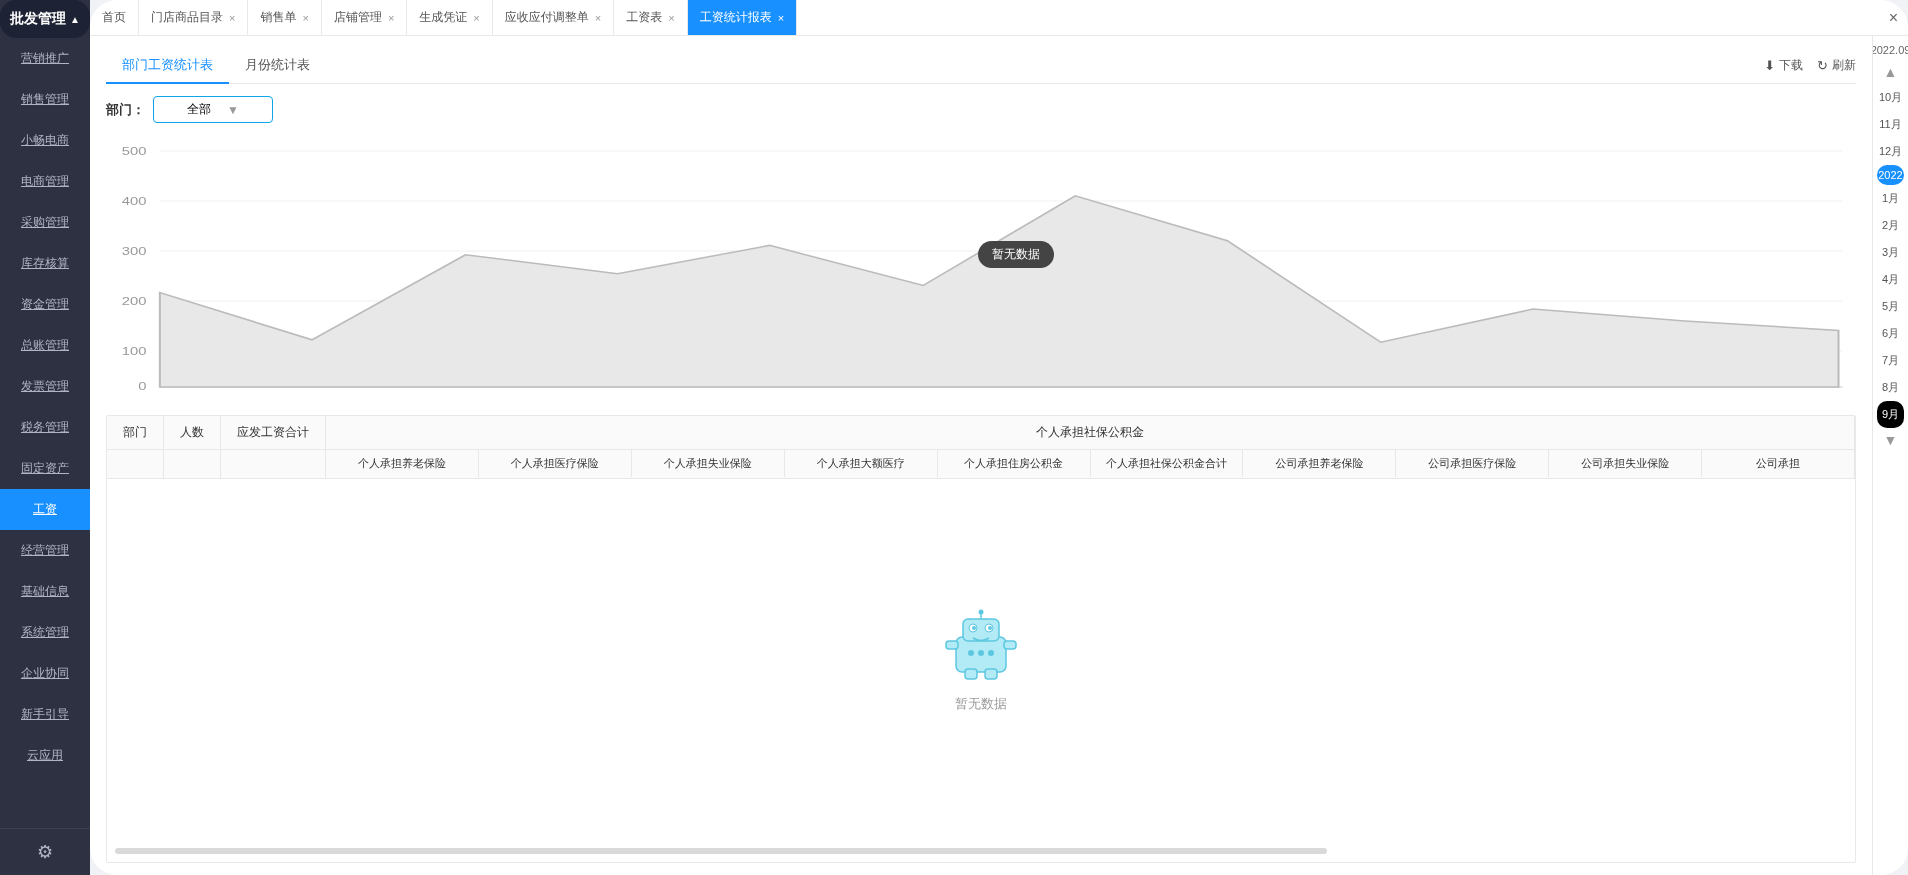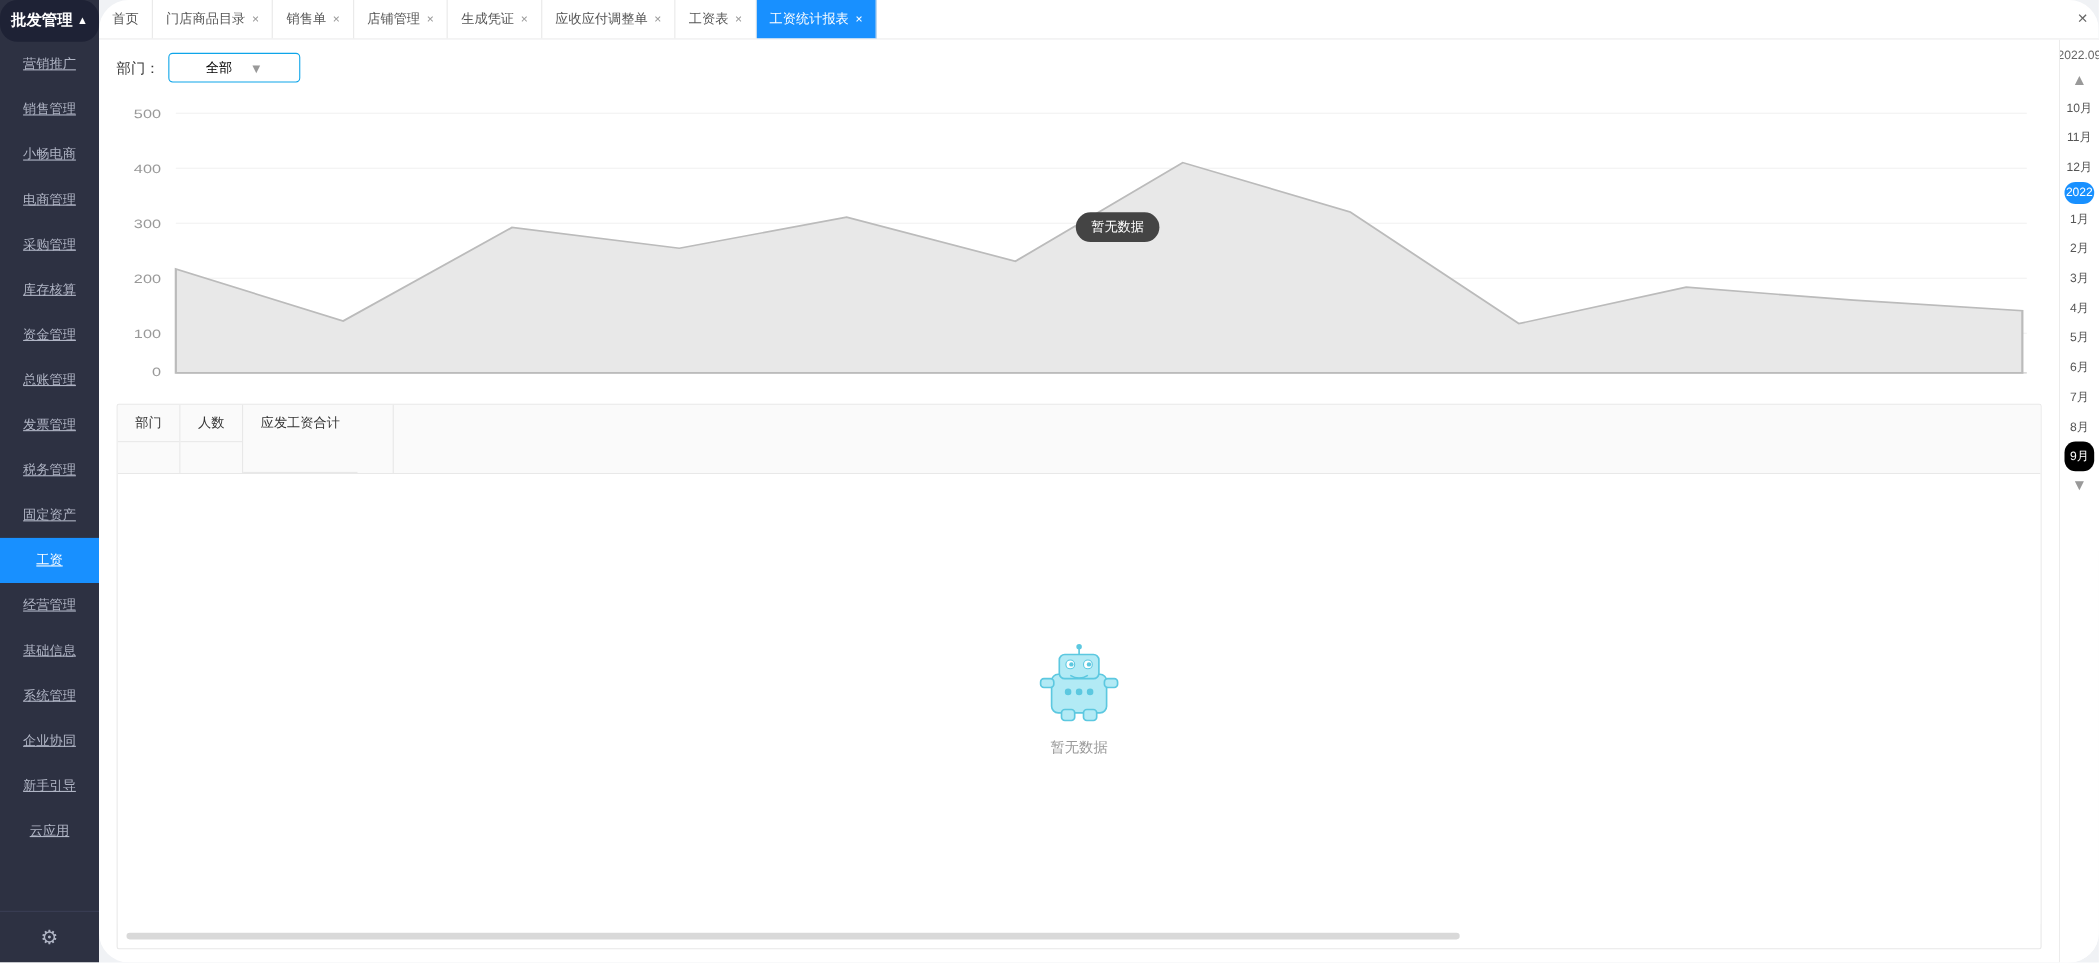--- a/index.html
+++ b/index.html
@@ -149,21 +149,21 @@
     }
     .toolbar-left { display: flex; align-items: center; gap: 8px; }
     .toolbar-btn {
       display: flex;
       align-items: center;
       gap: 4px;
       cursor: pointer;
       color: #555;
       font-size: 12px;
     }
-    .dept-label { font-size: 13px; color: #333; }
+    .dept-label { font-size: 13px; color: #333; font-weight: bold; }
     .dept-select {
       display: flex;
       align-items: center;
       border: 1px solid #0ea5e9;
       border-radius: 4px;
       padding: 4px 10px;
       font-size: 12px;
       cursor: pointer;
       background: #fff;
       min-width: 120px;
@@ -385,20 +385,39 @@
       <span>工资统计报表</span>
       <span class="tab-close">×</span>
     </div>
     <div class="tab-close-main">×</div>
   </div>
 
   <div class="content-area">
 
     <div class="main-content">
 
+      <div class="sub-tabs">
+        <div class="sub-tab active">
+          <span>部门工资统计表</span>
+        </div>
+        <div class="sub-tab">
+          <span>月份统计表</span>
+        </div>
+
+        <div style="margin-left: auto; display: flex; align-items: center; gap: 14px;">
+          <div class="toolbar-btn">
+            <span style="font-size:13px;">⬇</span>
+            <span>下载</span>
+          </div>
+          <div class="toolbar-btn">
+            <span style="font-size:13px;">↻</span>
+            <span>刷新</span>
+          </div>
+        </div>
+      </div>
 
       <div class="toolbar-row">
         <div class="toolbar-left">
           <span class="dept-label">部门：</span>
           <div class="dept-select">
             <span>全部</span>
             <span style="margin-left:16px;color:#999;">▼</span>
           </div>
         </div>
       </div>
@@ -432,25 +451,40 @@
         <div style="display:flex; background:#fafafa; border-bottom:1px solid #e8e8e8; flex-shrink:0;">
 
           <div style="display:flex; flex-direction:column; border-right:1px solid #e8e8e8;">
             <div style="padding:8px 16px; font-size:12px; color:#333; text-align:center; border-bottom:1px solid #e8e8e8;">部门</div>
             <div style="padding:8px 16px; font-size:12px; color:#333; text-align:center; min-height:28px;"></div>
           </div>
           <div style="display:flex; flex-direction:column; border-right:1px solid #e8e8e8;">
             <div style="padding:8px 16px; font-size:12px; color:#333; text-align:center; border-bottom:1px solid #e8e8e8;">人数</div>
             <div style="padding:8px 16px; font-size:12px; color:#333; text-align:center; min-height:28px;"></div>
           </div>
-          <div style="display:flex; flex-direction:row; border-right:1px solid #e8e8e8;">
+          <div style="display:flex; flex-direction:column; border-right:1px solid #e8e8e8;">
             <div style="padding:8px 16px; font-size:12px; color:#333; text-align:center; border-bottom:1px solid #e8e8e8;">应发工资合计</div>
             <div style="padding:8px 16px; font-size:12px; color:#333; text-align:center; min-height:28px;"></div>
           </div>
 
+          <div style="display:flex; flex-direction:column; border-right:1px solid #e8e8e8; flex:1;">
+            <div style="padding:8px 12px; font-size:12px; color:#333; text-align:center; border-bottom:1px solid #e8e8e8;">个人承担社保公积金</div>
+            <div style="display:flex;">
+              <div style="padding:6px 8px; font-size:11px; color:#333; text-align:center; border-right:1px solid #e8e8e8; white-space:nowrap; flex:1;">个人承担养老保险</div>
+              <div style="padding:6px 8px; font-size:11px; color:#333; text-align:center; border-right:1px solid #e8e8e8; white-space:nowrap; flex:1;">个人承担医疗保险</div>
+              <div style="padding:6px 8px; font-size:11px; color:#333; text-align:center; border-right:1px solid #e8e8e8; white-space:nowrap; flex:1;">个人承担失业保险</div>
+              <div style="padding:6px 8px; font-size:11px; color:#333; text-align:center; border-right:1px solid #e8e8e8; white-space:nowrap; flex:1;">个人承担大额医疗</div>
+              <div style="padding:6px 8px; font-size:11px; color:#333; text-align:center; border-right:1px solid #e8e8e8; white-space:nowrap; flex:1;">个人承担住房公积金</div>
+              <div style="padding:6px 8px; font-size:11px; color:#333; text-align:center; border-right:1px solid #e8e8e8; white-space:nowrap; flex:1;">个人承担社保公积金合计</div>
+              <div style="padding:6px 8px; font-size:11px; color:#333; text-align:center; border-right:1px solid #e8e8e8; white-space:nowrap; flex:1;">公司承担养老保险</div>
+              <div style="padding:6px 8px; font-size:11px; color:#333; text-align:center; border-right:1px solid #e8e8e8; white-space:nowrap; flex:1;">公司承担医疗保险</div>
+              <div style="padding:6px 8px; font-size:11px; color:#333; text-align:center; border-right:1px solid #e8e8e8; white-space:nowrap; flex:1;">公司承担失业保险</div>
+              <div style="padding:6px 8px; font-size:11px; color:#333; text-align:center; white-space:nowrap; flex:1;">公司承担</div>
+            </div>
+          </div>
         </div>
 
         <div class="table-body">
 
           <svg class="empty-icon" viewBox="0 0 80 80" xmlns="http://www.w3.org/2000/svg">
 
             <rect x="15" y="30" width="50" height="35" rx="6" fill="#b2eaf5" stroke="#5cc8e0" stroke-width="1.5"></rect>
 
             <rect x="22" y="12" width="36" height="22" rx="5" fill="#b2eaf5" stroke="#5cc8e0" stroke-width="1.5"></rect>
 

